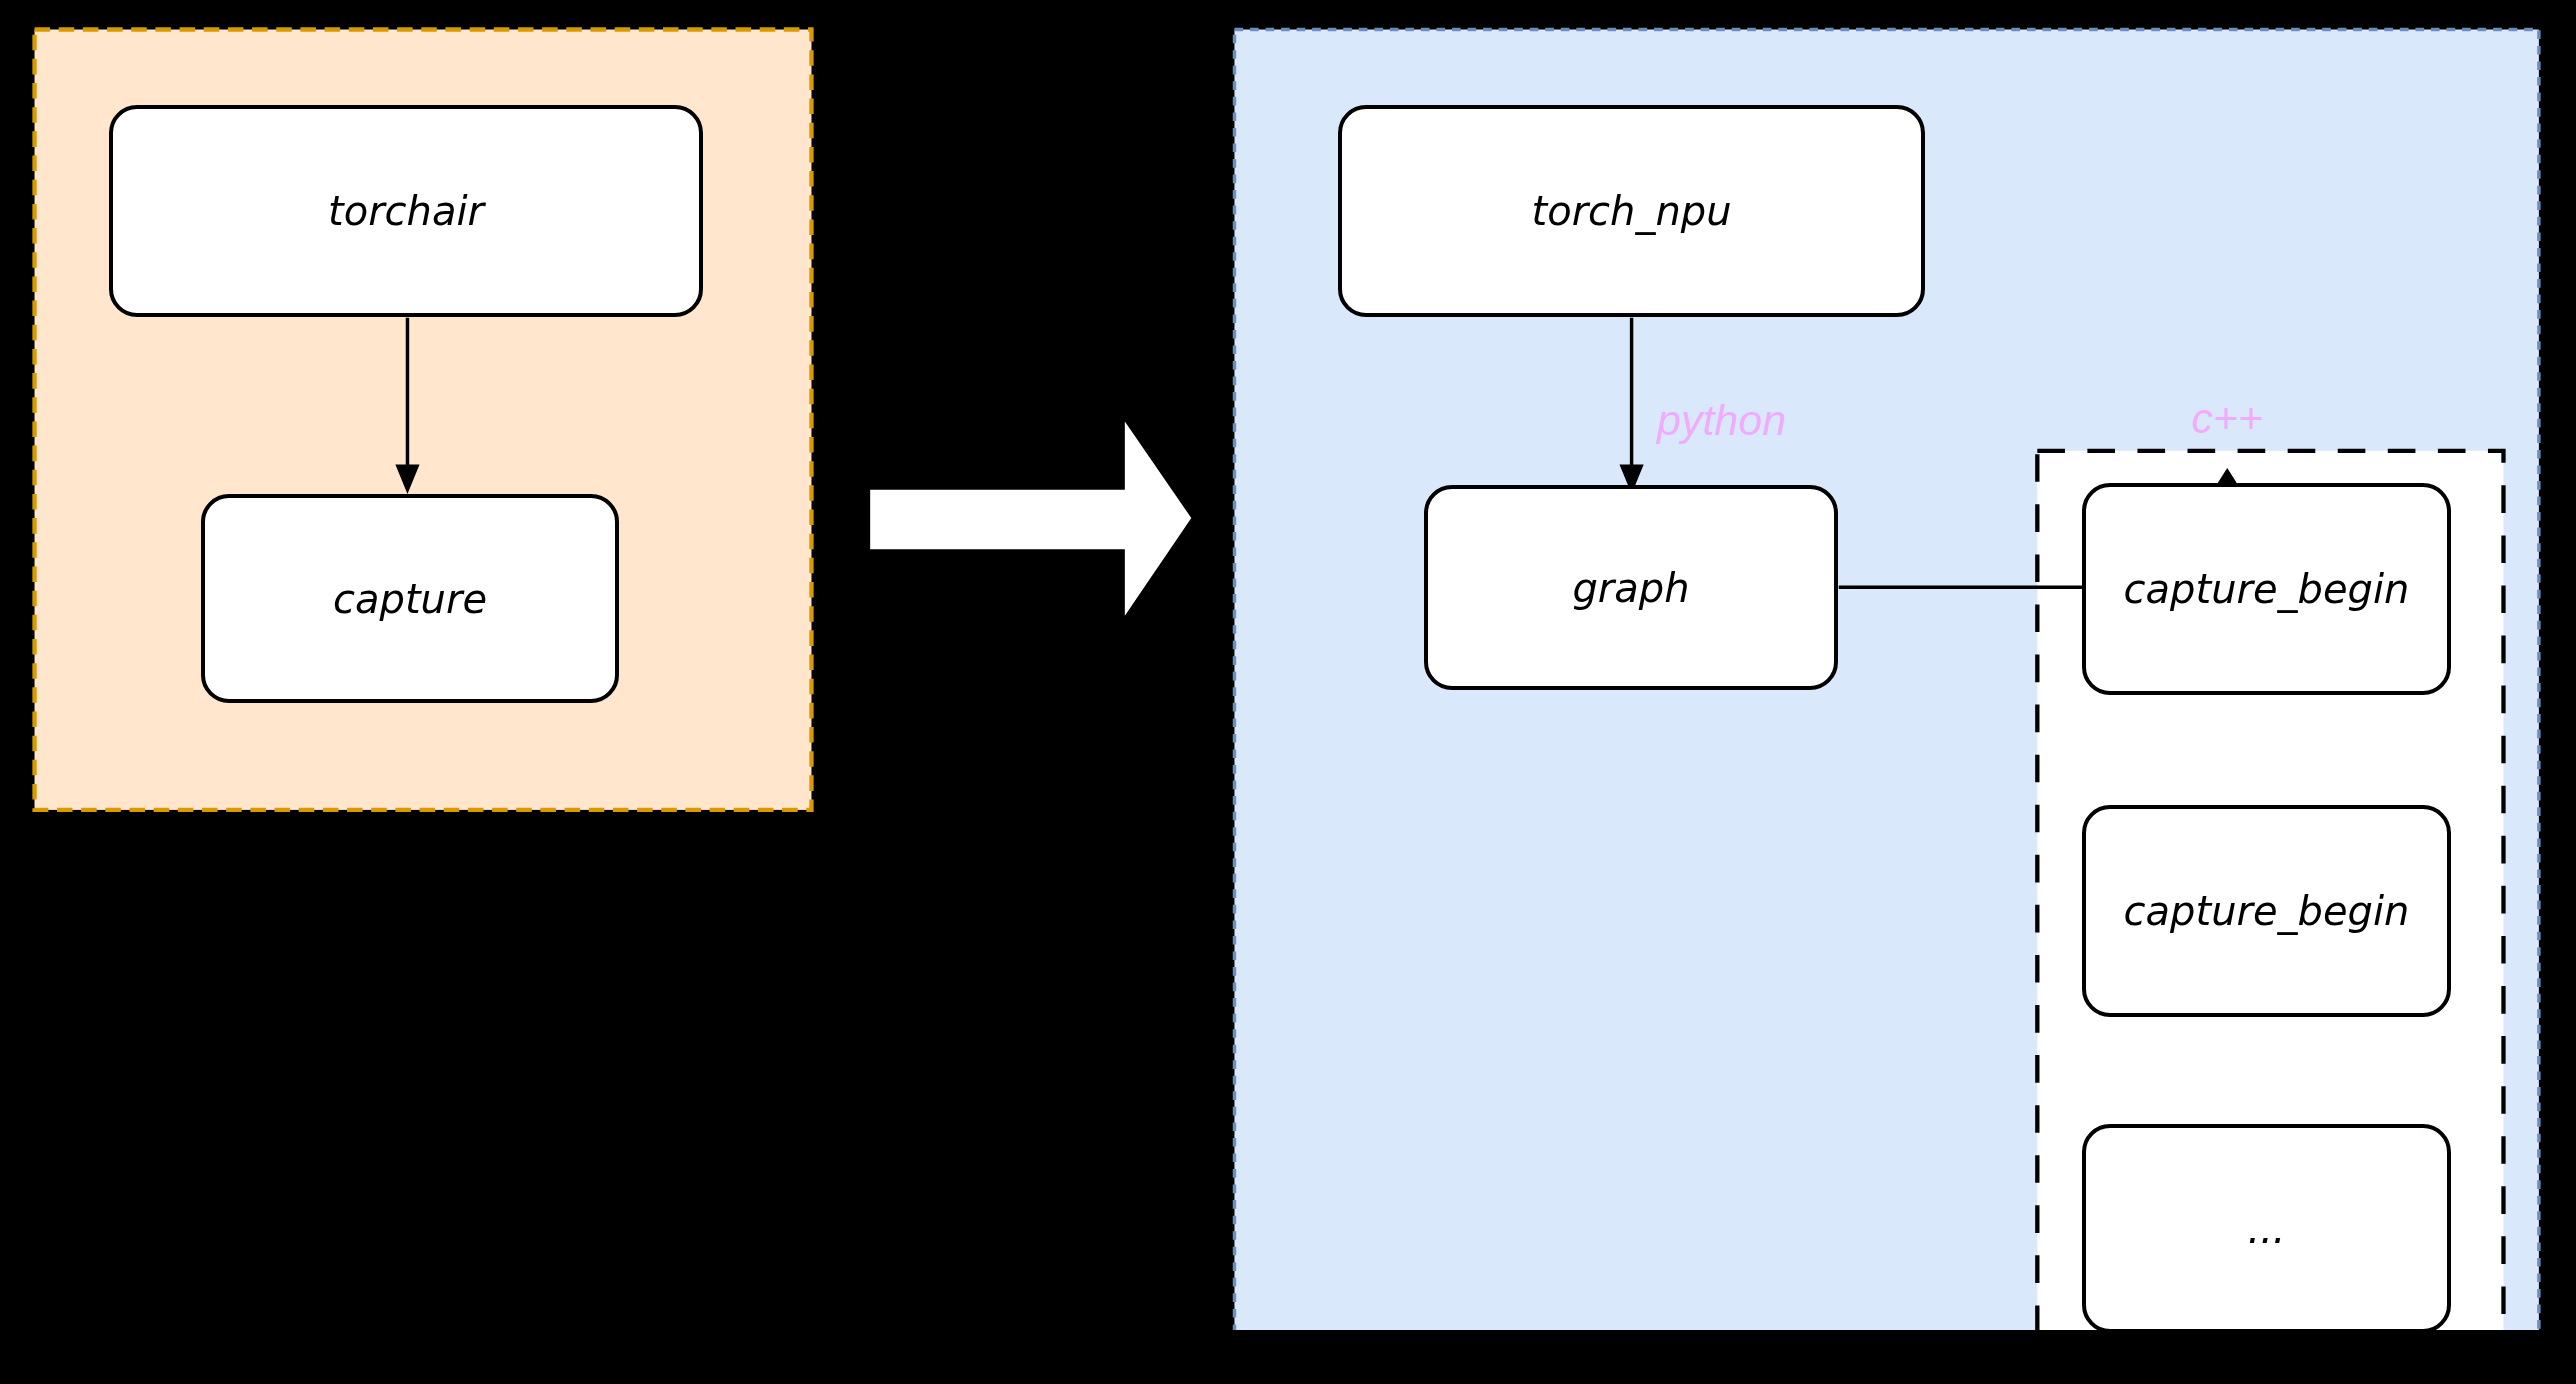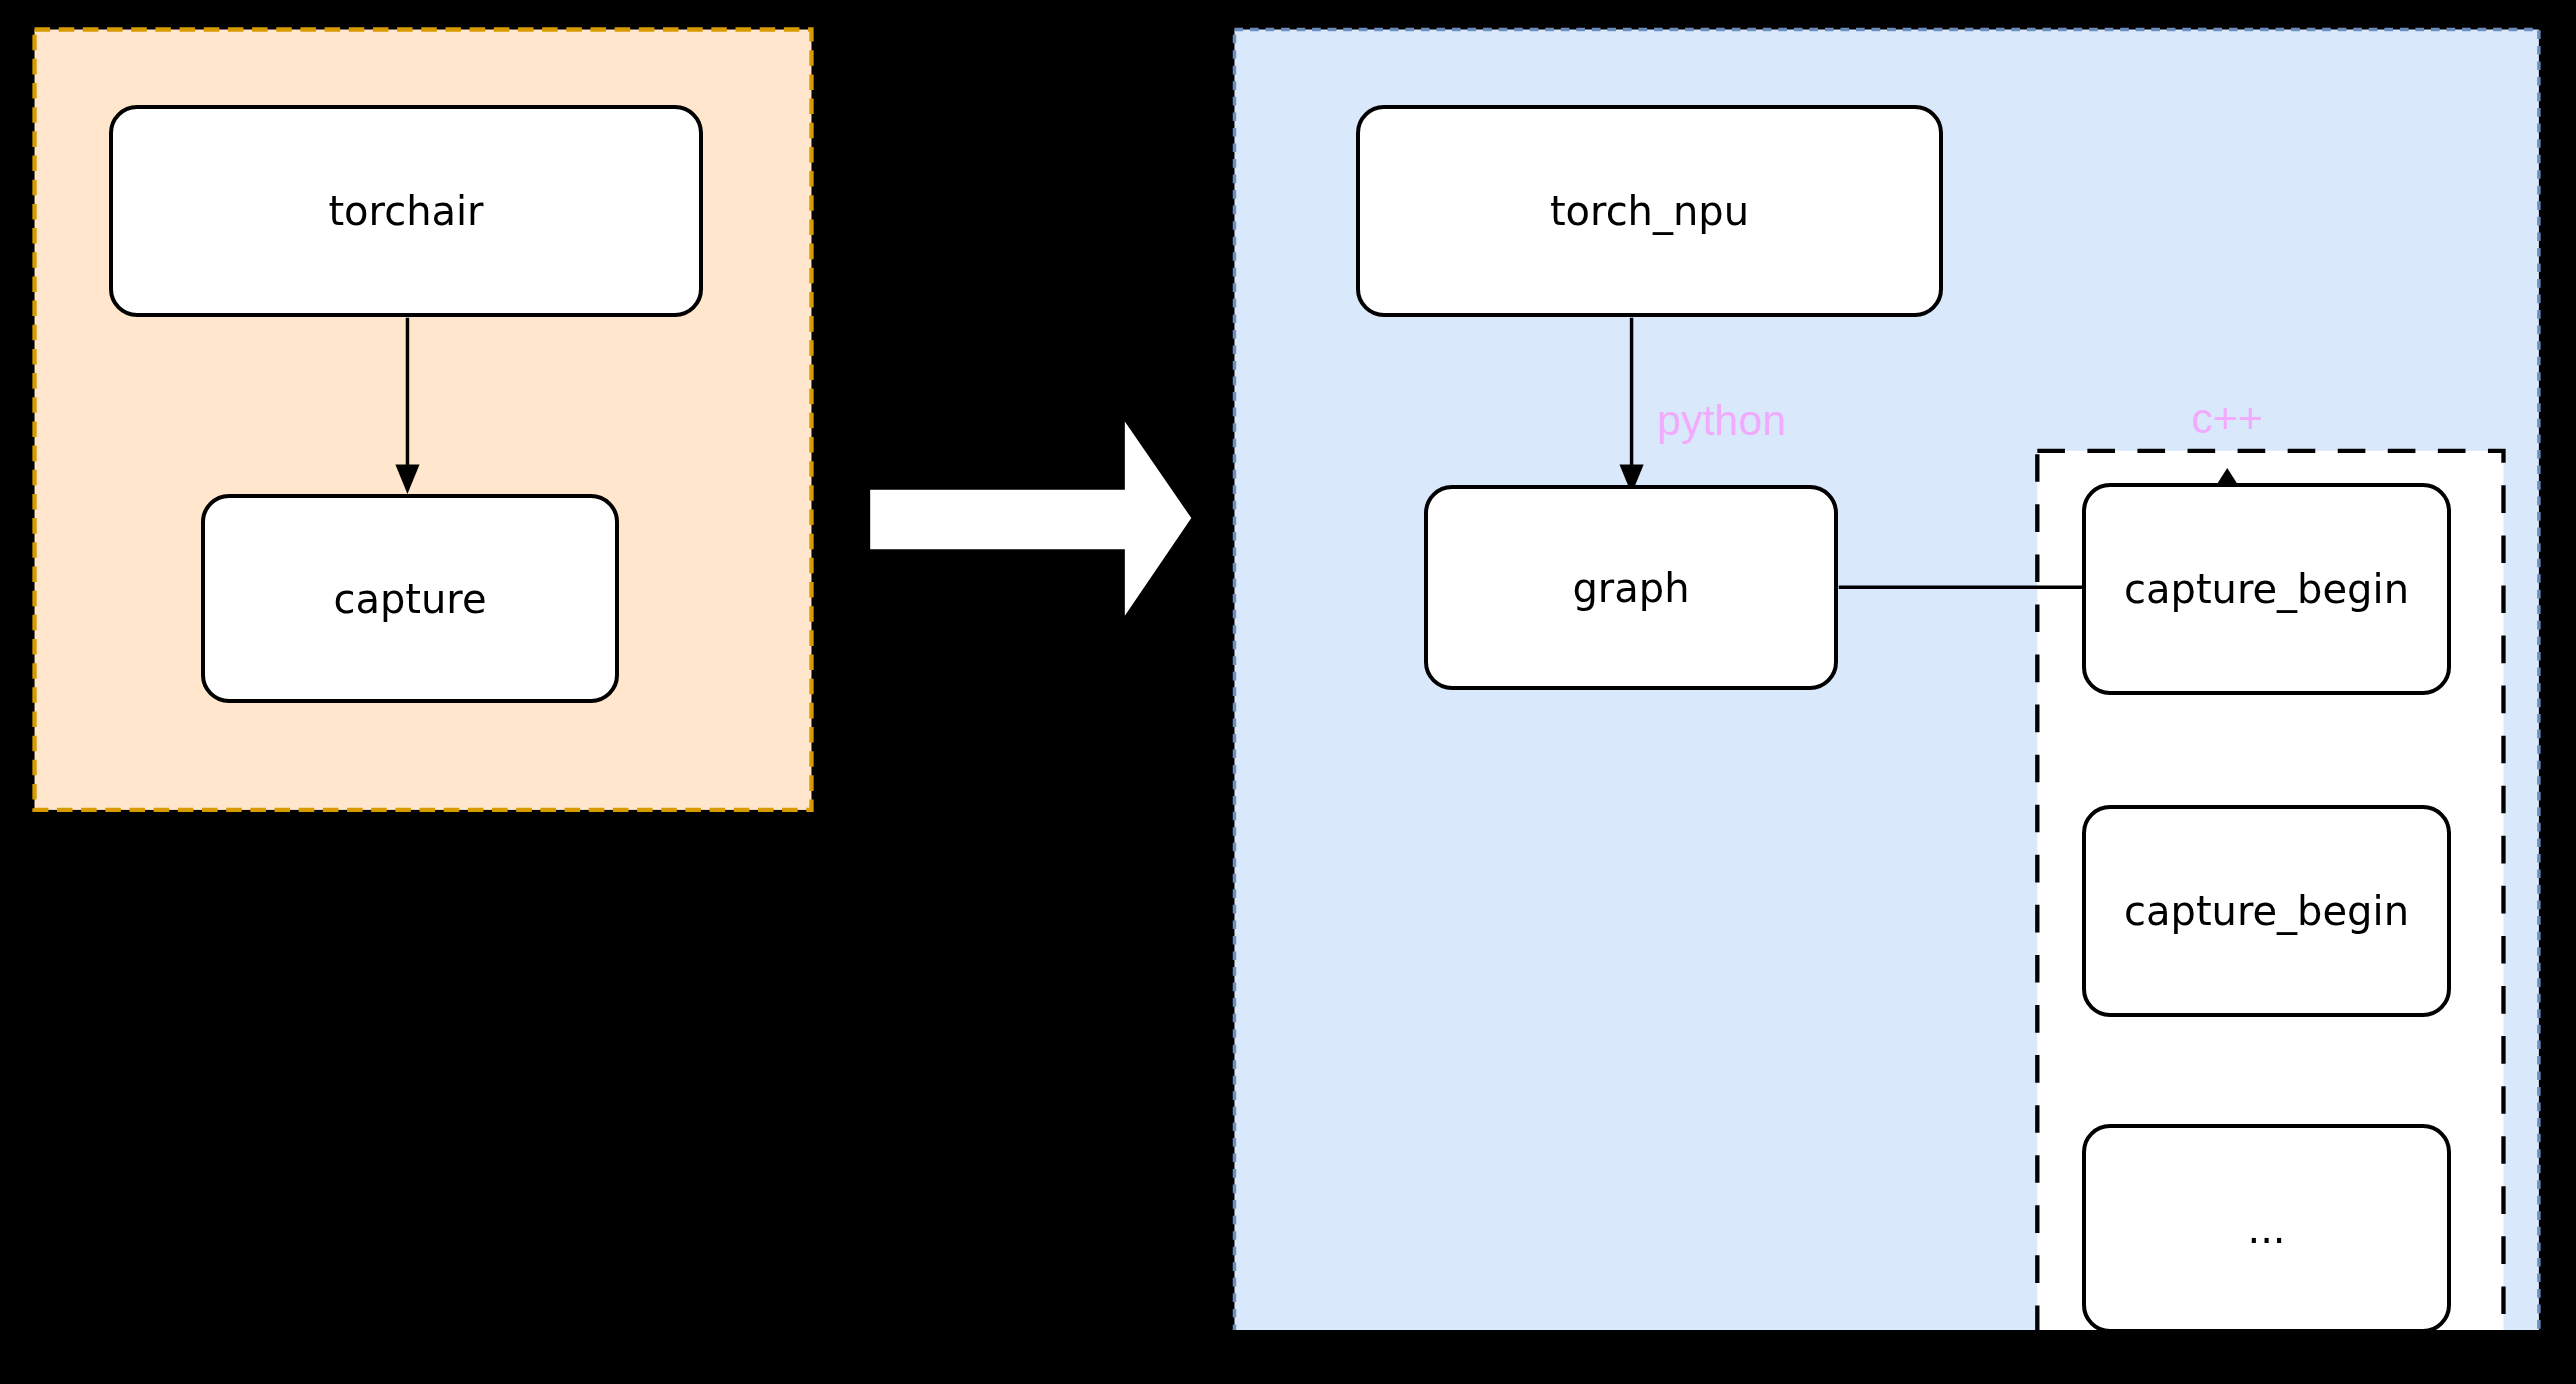--- a/index.html
+++ b/index.html
@@ -1,19 +1,20 @@
 <!DOCTYPE html>
 <html style="--background: #000000; --panel-orange-fill: #FFE6CC; --panel-orange-border: #D79B00; --panel-blue-fill: #DAE8FC; --panel-blue-border: #6C8EBF; --node-fill: #FFFFFF; --node-border: #000000; --edge-color: #000000; --flow-arrow-fill: #FFFFFF;font-size:14px"><head>
 <meta charset="utf-8">
 <style>
   html,body{margin:0;padding:0;background:#000;}
   .canvas{
     position:relative;width:2576px;height:1330px;overflow:hidden;
     background:var(--background,#000);
     font-family:"DejaVu Sans",sans-serif;
+    font-style:italic;
   }
   svg.layer{position:absolute;left:0;top:0;width:2576px;height:1385px;}
   .panel-orange{fill:var(--panel-orange-fill);stroke:var(--panel-orange-border);stroke-width:5;}
   .panel-blue{fill:var(--panel-blue-fill);stroke:var(--panel-blue-border);stroke-width:4;}
   .cpp-region{fill:var(--node-fill);stroke:var(--edge-color);stroke-width:5;}
   .edge{stroke:var(--edge-color);stroke-width:4;fill:none;}
   .arrowhead{fill:var(--edge-color);stroke:none;}
   .flow-arrow{fill:var(--flow-arrow-fill);stroke:none;}
   .node{
     position:absolute;box-sizing:border-box;
@@ -57,21 +58,21 @@
     <polygon class="flow-arrow" points="1008,567 1303,567 1303,488 1380,600 1303,713 1303,636 1008,636"></polygon>
   </svg>
 
   <div class="node" style="left:109px;top:105px;width:594px;height:212px;">
     <span>torchair</span>
   </div>
   <div class="node" style="left:201px;top:494px;width:418px;height:209px;">
     <span>capture</span>
   </div>
 
-  <div class="node" style="left:1338px;top:105px;width:587px;height:212px;margin-left:18px;">
+  <div class="node" style="left:1338px;top:105px;width:587px;height:212px;">
     <span>torch_npu</span>
   </div>
   <div class="node" style="left:1424px;top:485px;width:414px;height:205px;">
     <span>graph</span>
   </div>
 
   <div class="node" style="left:2082px;top:483px;width:369px;height:212px;">
     <span>capture_begin</span>
   </div>
   <div class="node" style="left:2082px;top:805px;width:369px;height:212px;">

